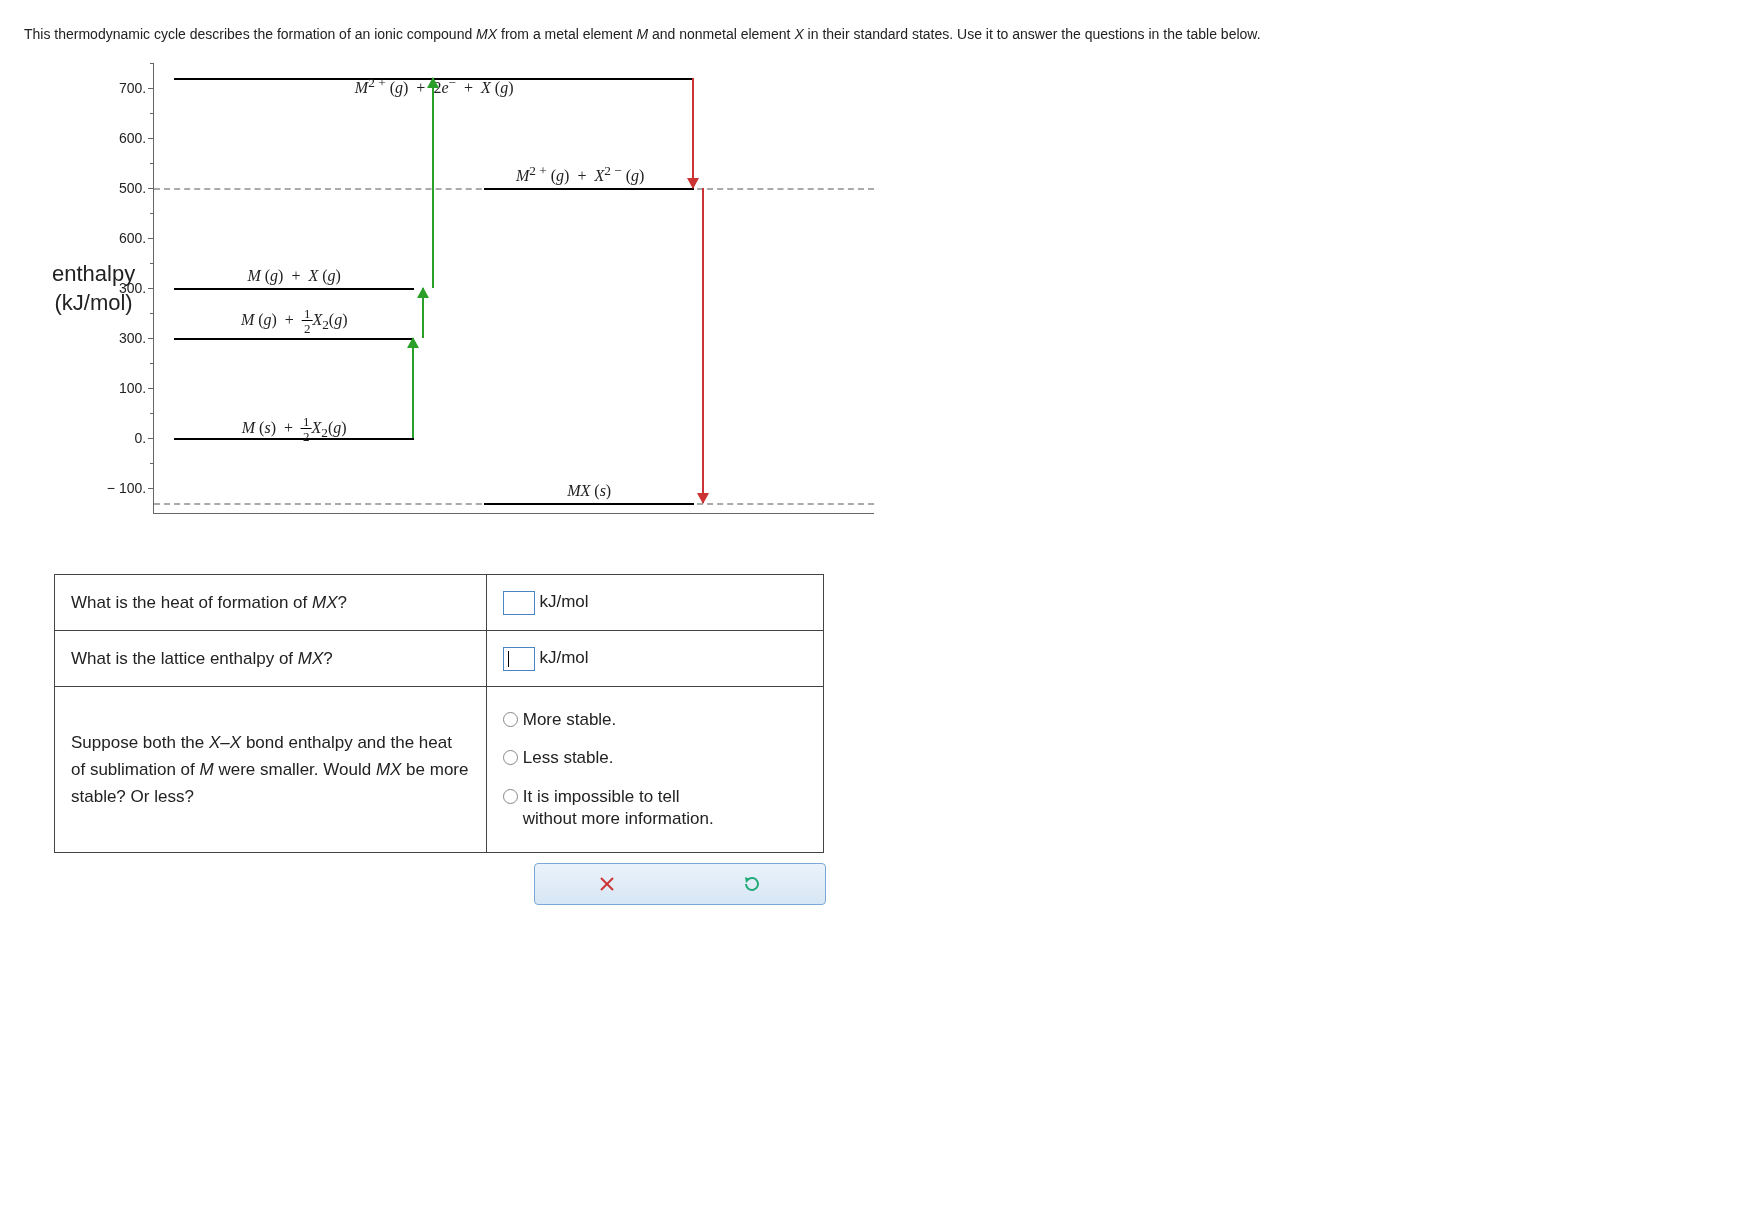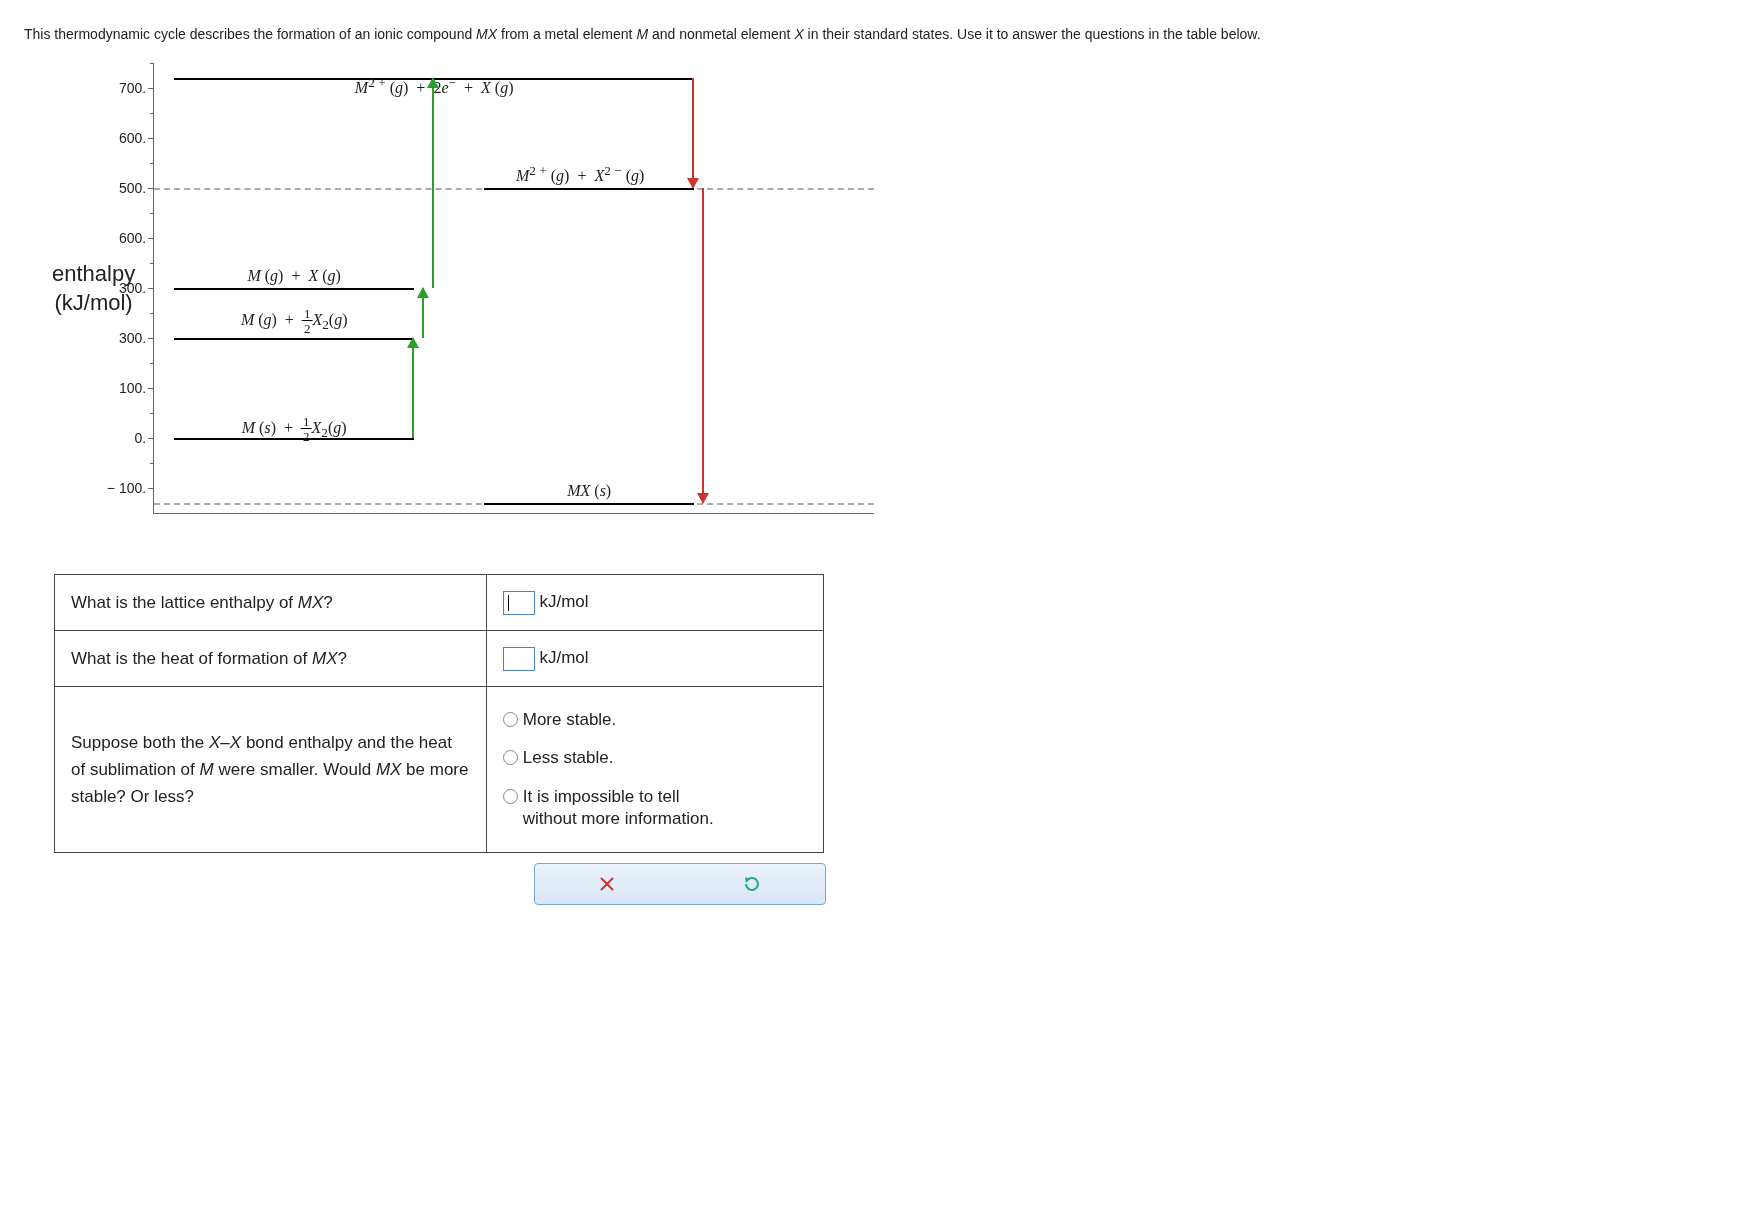--- a/index.html
+++ b/index.html
@@ -228,33 +228,33 @@
       <div class="arrow-head-down" style="top: 115px; border-top-color: rgb(204, 51, 51); left: 539px;"></div>
       <div class="arrow-line" style="left: 548px; top: 125px; height: 315px; border-color: rgb(204, 51, 51);"></div>
       <div class="arrow-head-down" style="top: 430px; border-top-color: rgb(204, 51, 51); left: 549px;"></div>
     </div>
 </div>
 
 <table class="answer-table">
   <tbody>
       <tr>
     <td class="q-col">
-      What is the lattice enthalpy of <em>MX</em>?
+      What is the heat of formation of <em>MX</em>?
     </td>
     <td class="a-col">
-      <span class="input-box active"></span>
+      <span class="input-box"></span>
       <span>kJ/mol</span>
     </td>
   </tr>
   <tr>
     <td class="q-col">
-      What is the heat of formation of <em>MX</em>?
+      What is the lattice enthalpy of <em>MX</em>?
     </td>
     <td class="a-col">
-      <span class="input-box"></span>
+      <span class="input-box active"></span>
       <span>kJ/mol</span>
     </td>
   </tr>
   <tr>
     <td class="q-col">
       Suppose both the <em>X–X</em> bond enthalpy and the heat of sublimation of <em>M</em> were smaller. Would <em>MX</em> be more stable? Or less?
     </td>
     <td class="a-col">
       <div class="radio-opt">
         <span class="radio-circle"></span>

